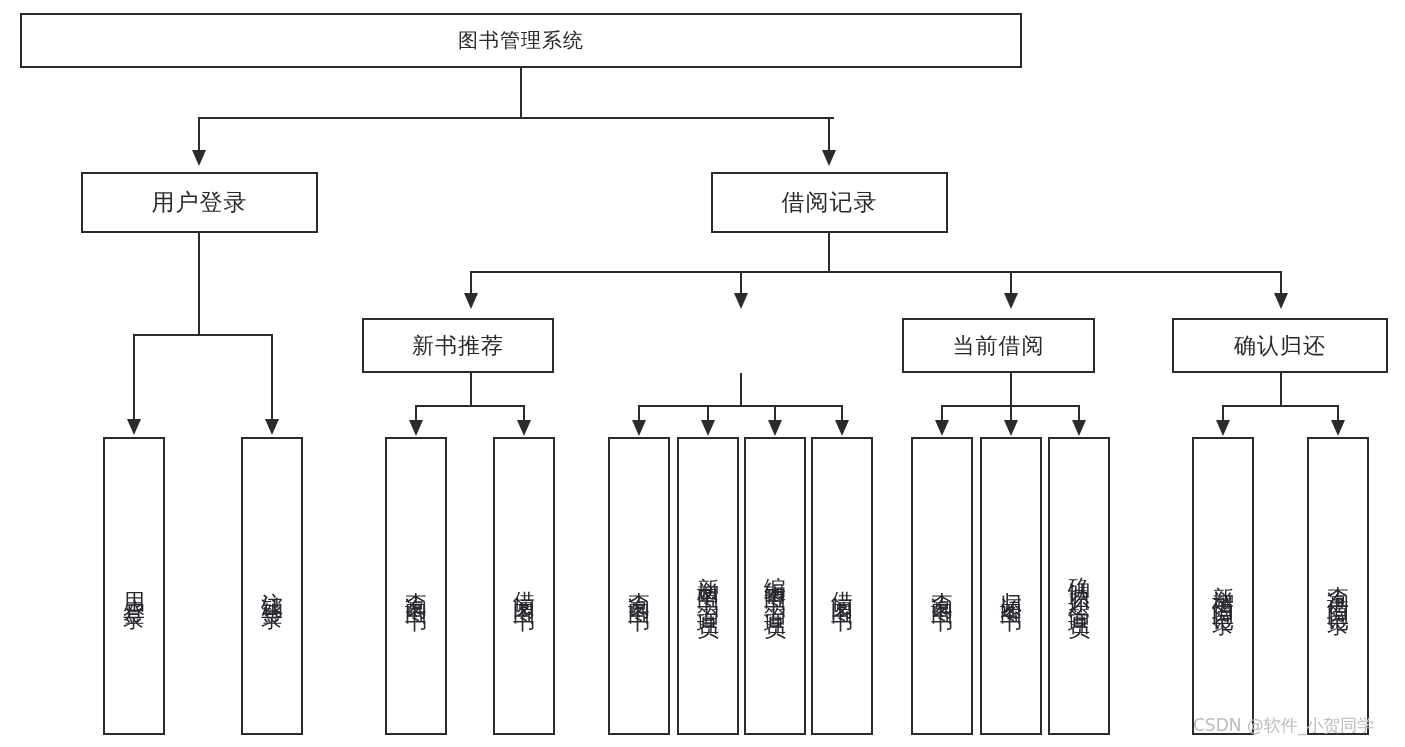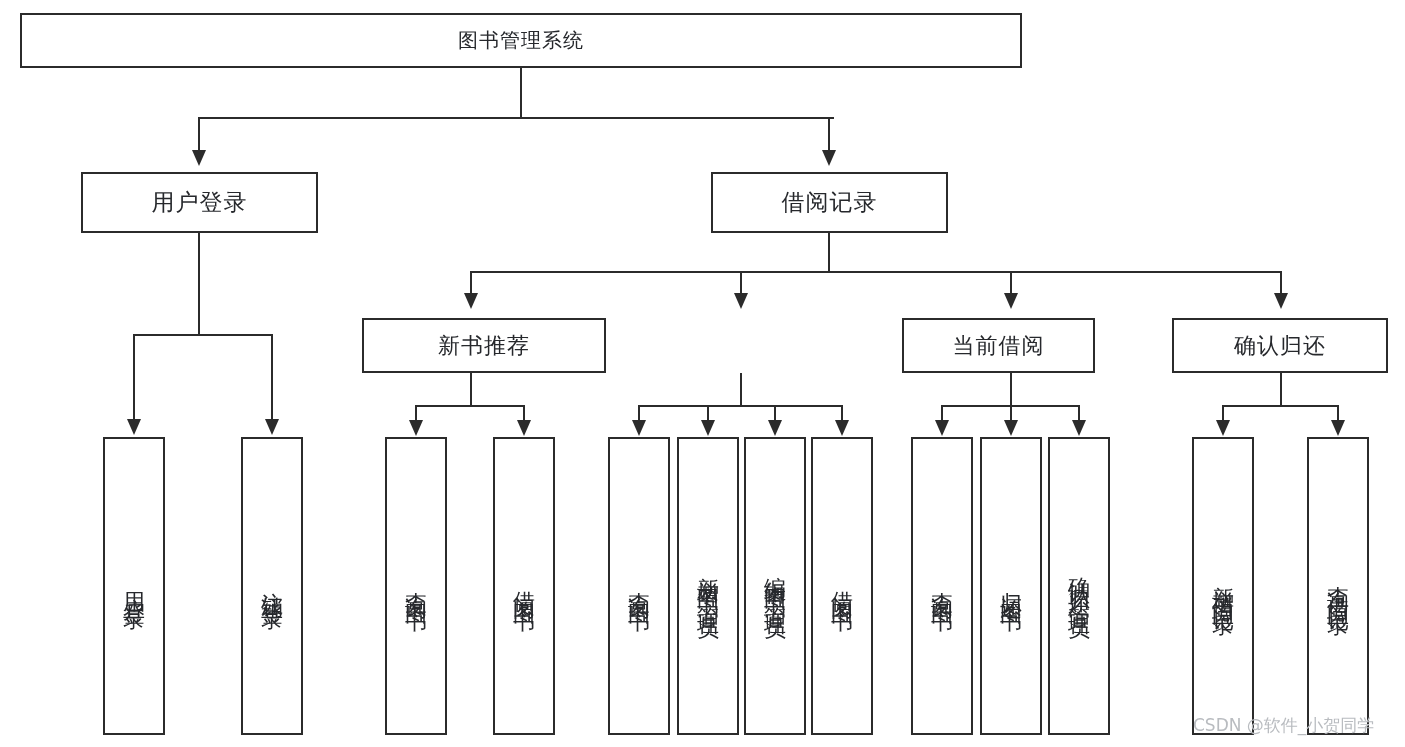--- a/index.html
+++ b/index.html
@@ -118,21 +118,21 @@
   <div class="hline" style="left:470px; top:271px; width:811px;"></div>
   <div class="vline" style="left:470px; top:271px; height:23px;"></div>
   <div class="vline" style="left:740px; top:271px; height:23px;"></div>
   <div class="vline" style="left:1010px; top:271px; height:23px;"></div>
   <div class="vline" style="left:1280px; top:271px; height:23px;"></div>
   <div class="arrow" style="left:464px; top:293px;"></div>
   <div class="arrow" style="left:734px; top:293px;"></div>
   <div class="arrow" style="left:1004px; top:293px;"></div>
   <div class="arrow" style="left:1274px; top:293px;"></div>
 
-  <div class="node tier3" style="left:362px; top:318px; width:244px; height:55px;">
+  <div class="node tier3" style="left:362px; top:318px; width:192px; height:55px;">
     <span class="label">新书推荐</span>
   </div>
   <div class="node tier3" style="left:902px; top:318px; width:193px; height:55px;">
     <span class="label">当前借阅</span>
   </div>
   <div class="node tier3" style="left:1172px; top:318px; width:216px; height:55px;">
     <span class="label">确认归还</span>
   </div>
 
   <div class="vline" style="left:470px; top:373px; height:33px;"></div>

